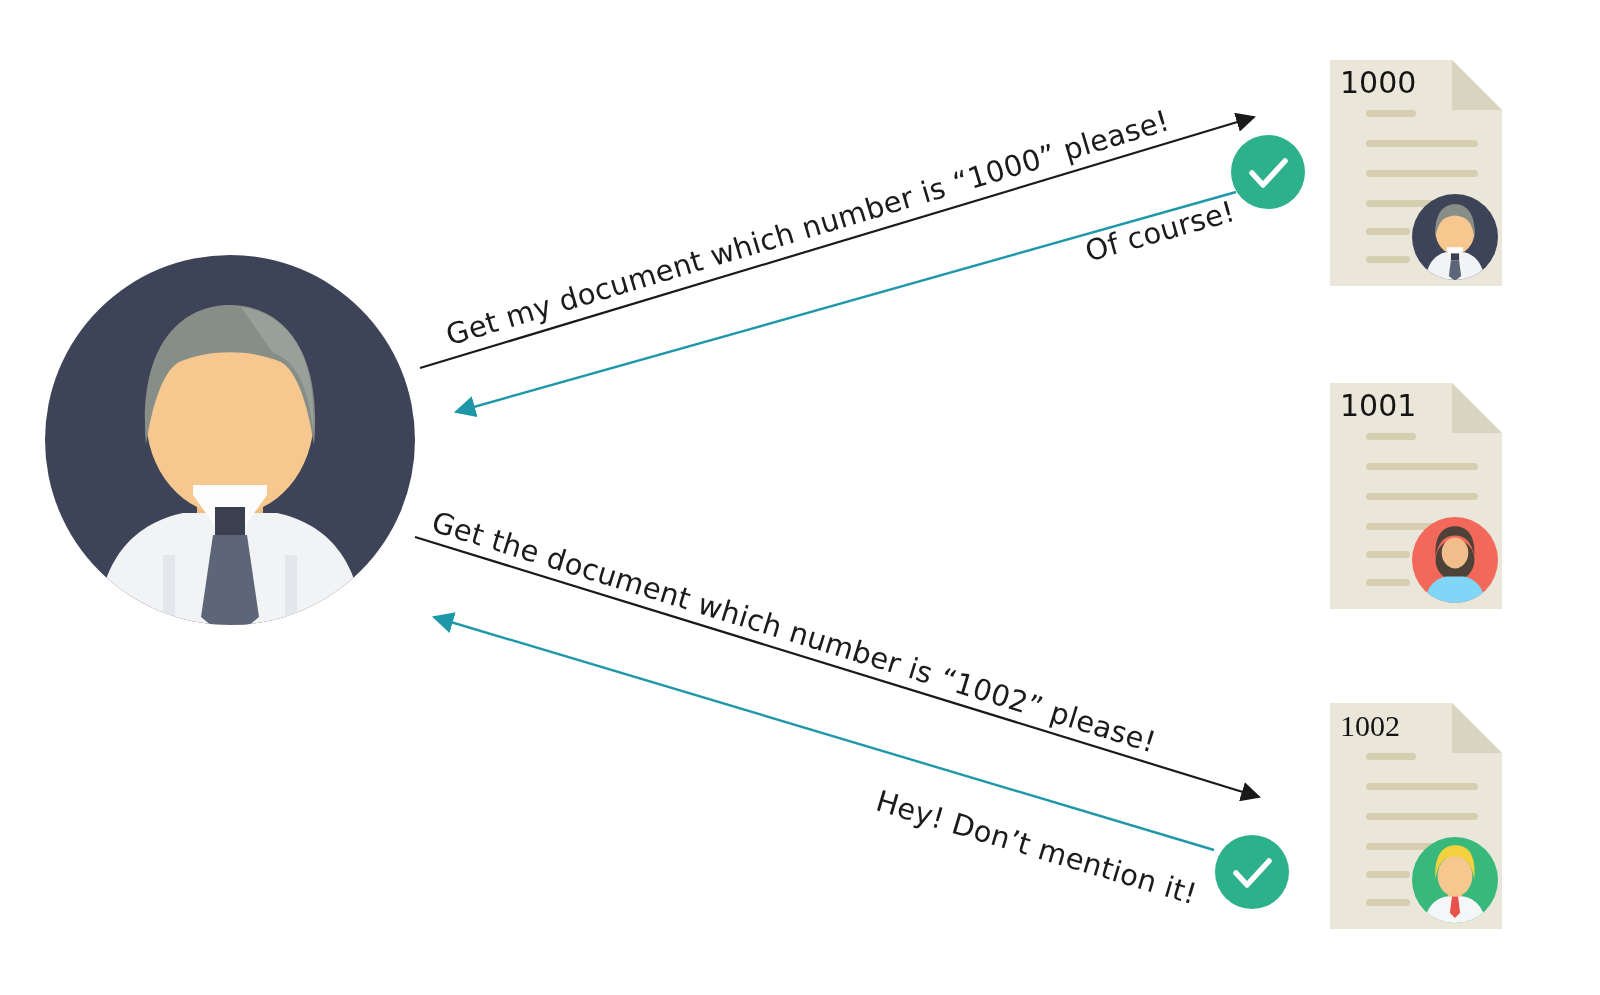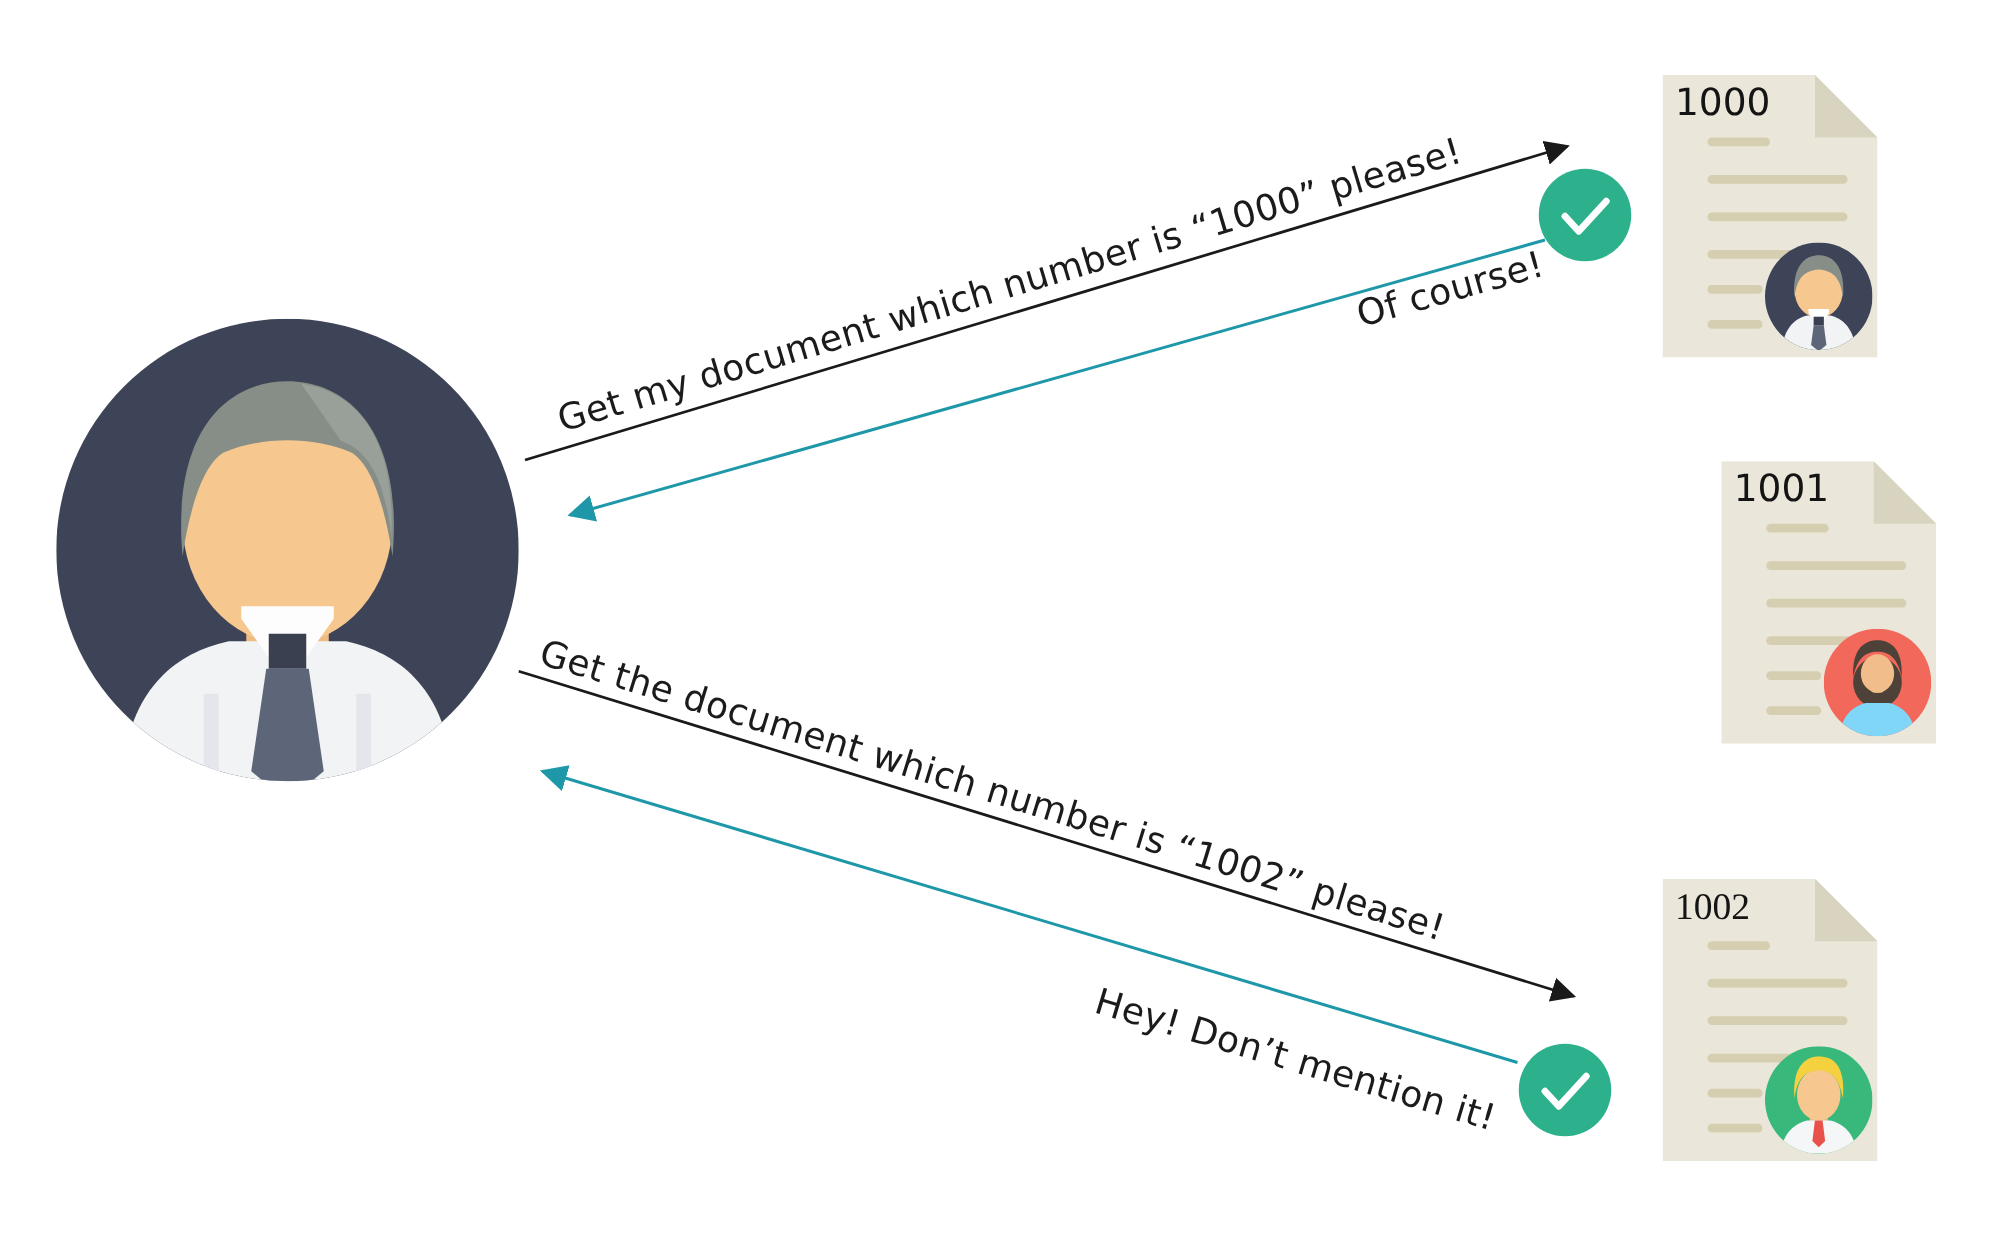--- a/index.html
+++ b/index.html
@@ -12,21 +12,21 @@
     position:absolute;font-size:29px;line-height:36px;color:#1b1b1b;
     white-space:nowrap;transform-origin:left center;letter-spacing:.3px;
   }
   .msg-req1{left:447px;top:318px;transform:rotate(-16.7deg);}
   .msg-rep1{left:1086px;top:234px;transform:rotate(-15.7deg);}
   .msg-req2{left:433px;top:503px;transform:rotate(17.1deg);}
   .msg-rep2{left:877px;top:782px;transform:rotate(16.6deg);}
   .user-avatar{position:absolute;left:45px;top:255px;width:370px;height:370px;}
   .doc{position:absolute;left:1330px;width:172px;height:226px;padding-left:28px;}
   .doc-1000{top:60px;}
-  .doc-1001{top:369px;margin-left:47px;}
+  .doc-1001{top:383px;}
   .doc-1002{top:703px;font-family:Liberation Serif, serif;}
   .doc .paper{position:absolute;left:0;top:0;}
   .doc-num{
     position:absolute;left:10px;top:6px;font-size:30px;line-height:34px;color:#141414;
   }
   .mini-avatar{position:absolute;left:82px;top:134px;width:86px;height:86px;}
   .check{position:absolute;width:76px;height:76px;}
   .check-1{left:1230px;top:134px;}
   .check-2{left:1214px;top:834px;}
 </style>

